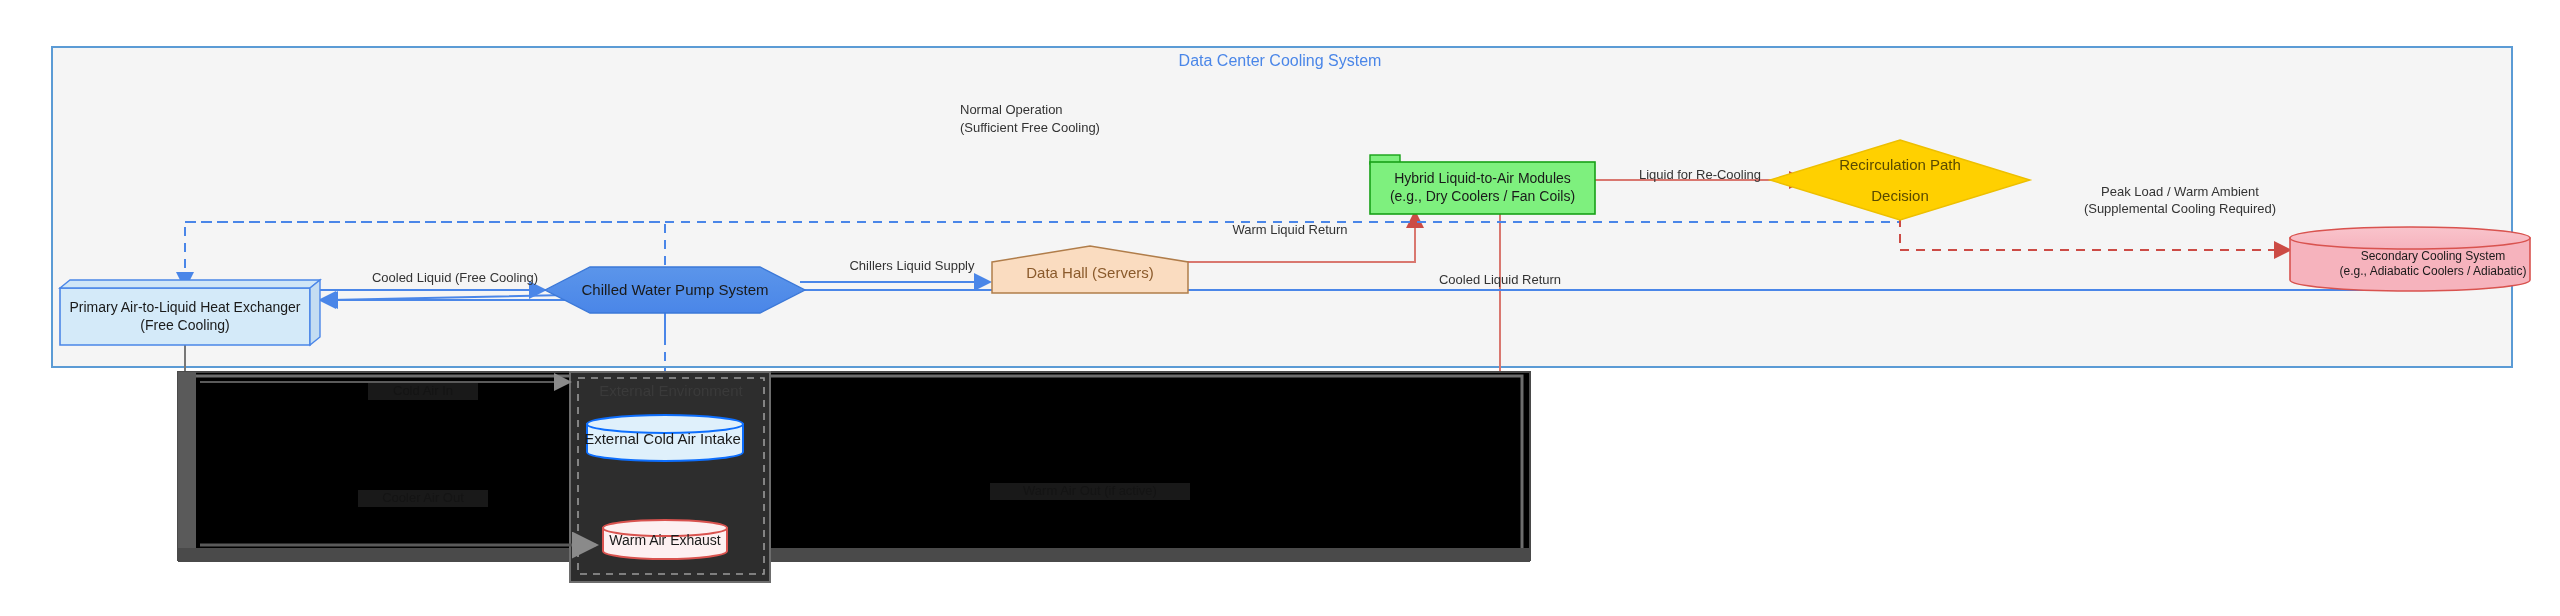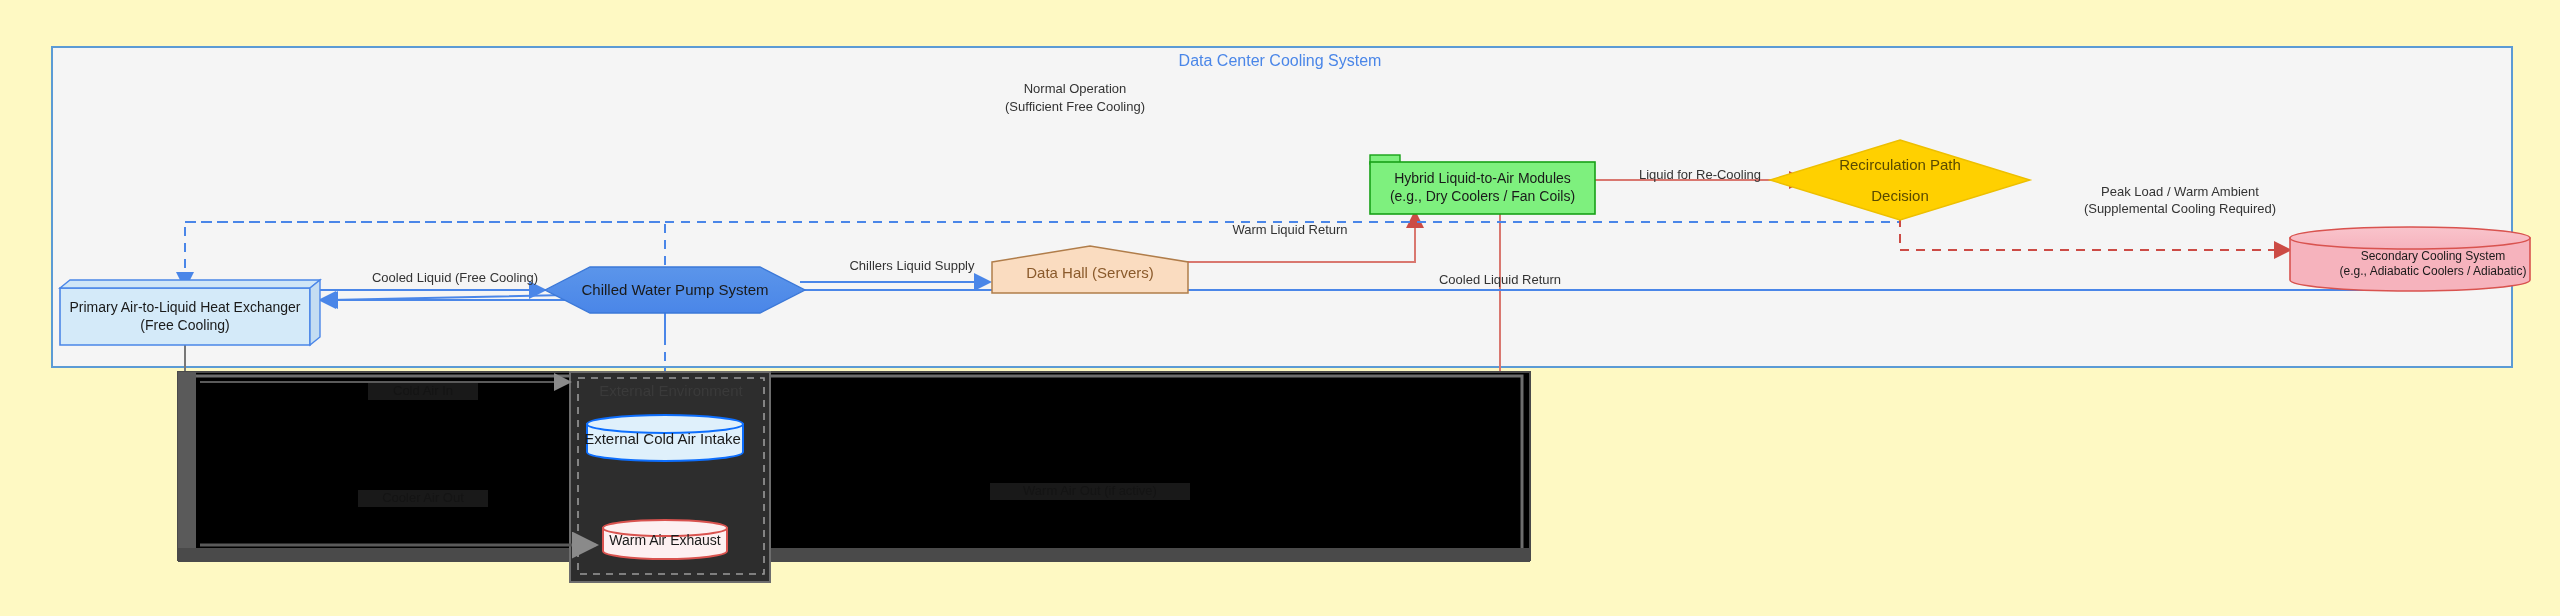--- a/index.html
+++ b/index.html
@@ -10,21 +10,21 @@
   body {
     width: 2560px;
     height: 616px;
     overflow: hidden;
     font-family: "Liberation Sans", sans-serif;
   }
   #canvas {
     position: relative;
     width: 2560px;
     height: 616px;
-    background: #fef9c3;
+    background: #ffffff;
   }
   svg.layer {
     position: absolute;
     left: 0;
     top: 0;
     width: 2560px;
     height: 616px;
   }
   .node-label {
     position: absolute;
@@ -49,25 +49,25 @@
   }
   .cluster-title {
     position: absolute;
     text-align: center;
     font-size: 16px;
     color: #4a86e8;
     white-space: nowrap;
   }
   .sub-title {
     position: absolute;
-    text-align: center;
     font-size: 13px;
     color: #333333;
     line-height: 1.35;
     white-space: nowrap;
+    margin-top: 21px;
   }
   .dark-text {
     position: absolute;
     text-align: center;
     font-size: 13px;
     color: #141414;
     background: #191919;
     line-height: 1.3;
     white-space: nowrap;
   }

